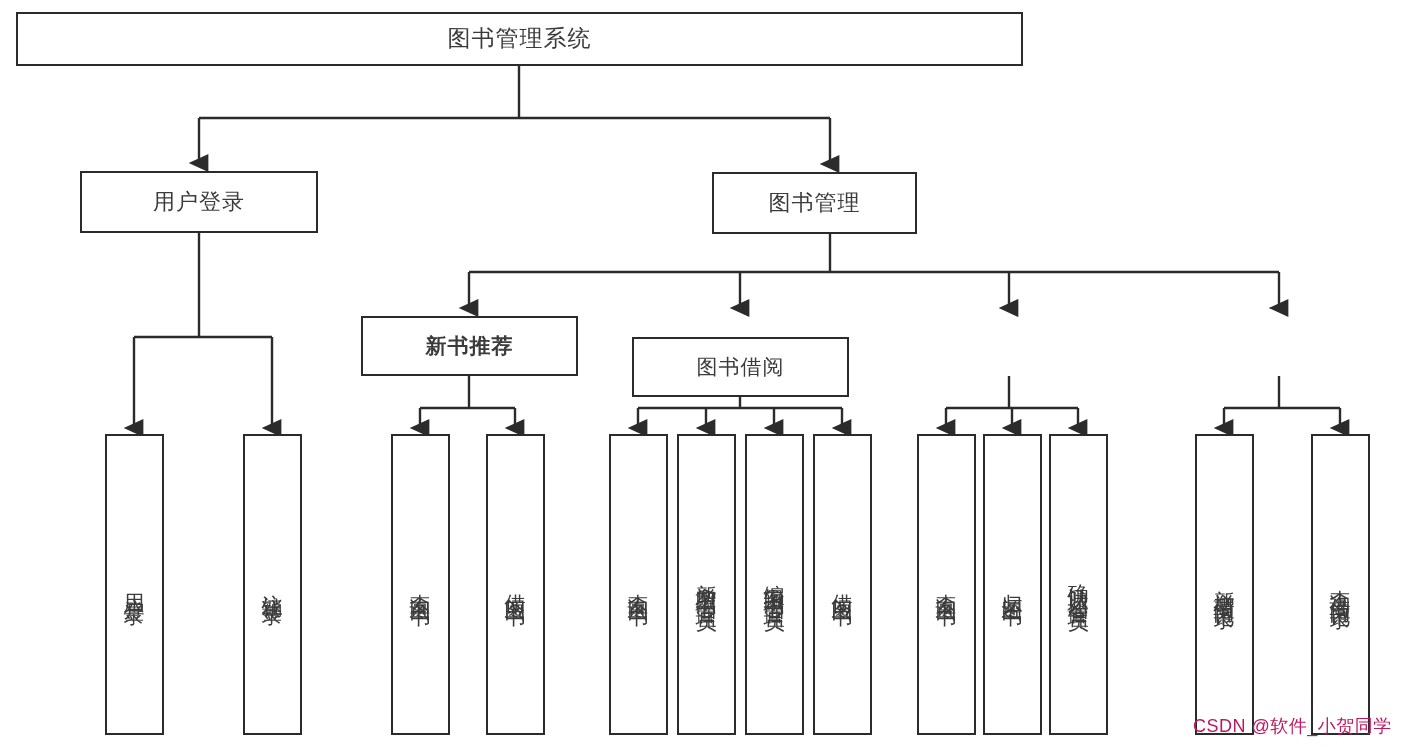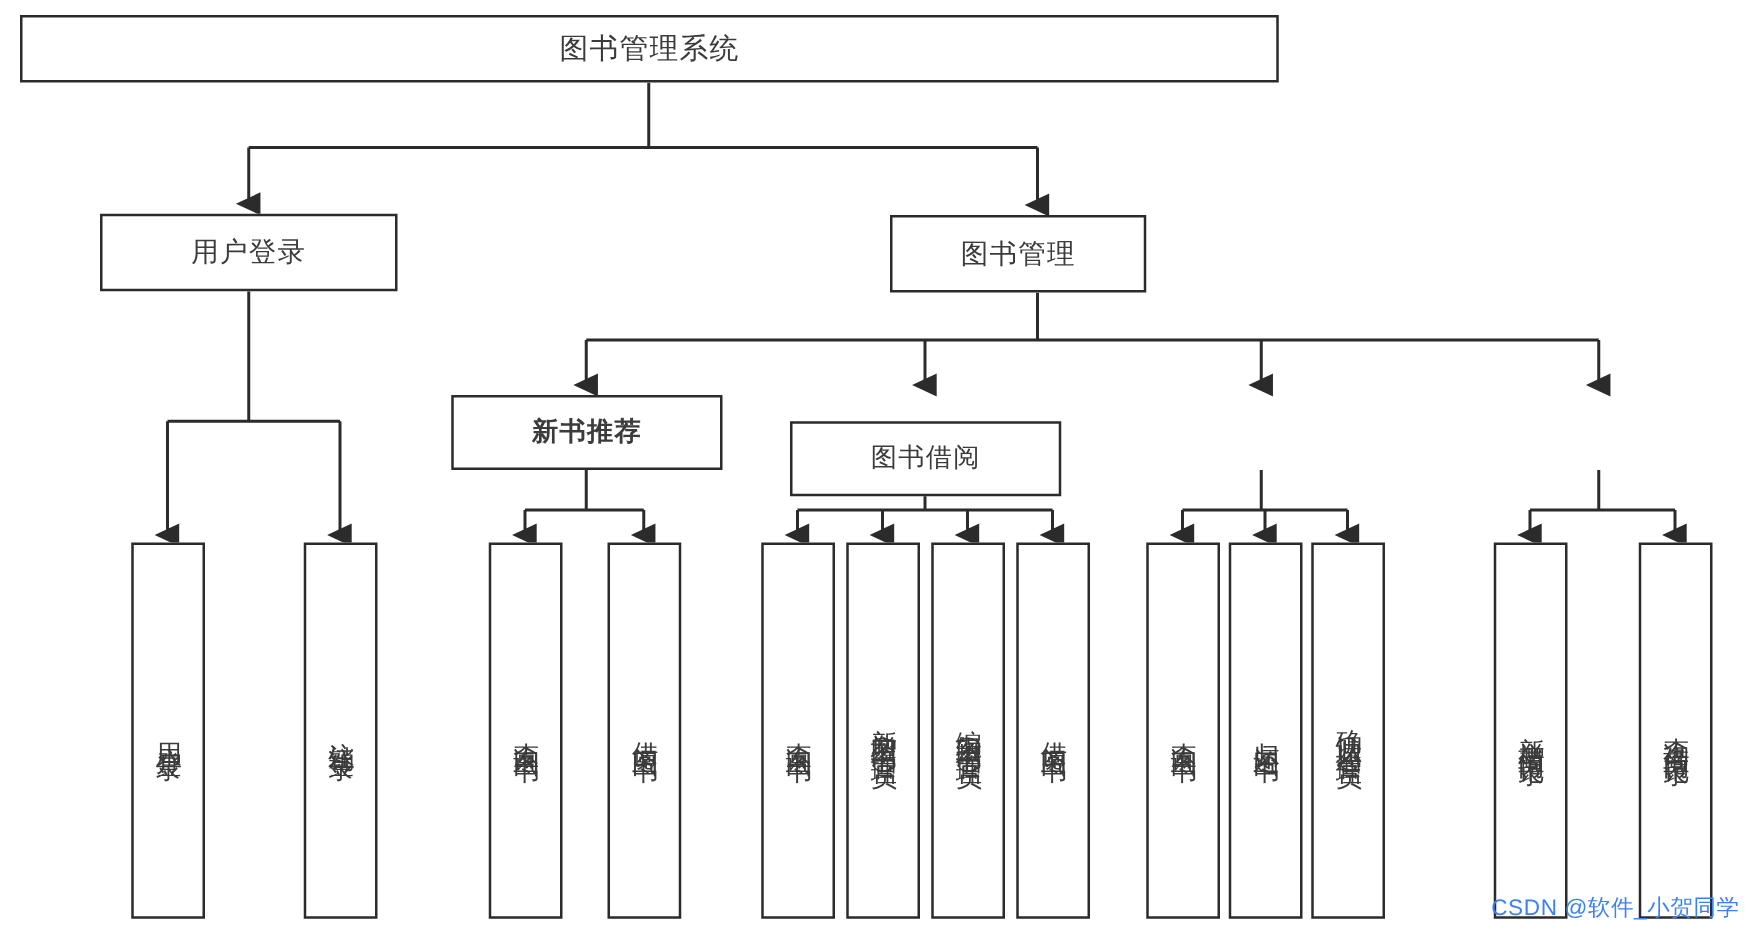--- a/index.html
+++ b/index.html
@@ -47,21 +47,21 @@
     writing-mode:vertical-rl;
     text-orientation:upright;
     letter-spacing:4px;
     line-height:1;
   }
   .watermark{
     position:absolute;
     left:1193px;
     top:714px;
     font-size:18px;
-    color:#3b82f6;
+    color:#be185d;
     white-space:nowrap;
     z-index:5;
     letter-spacing:0.5px;
   }
 </style>
 </head>
 <body>
 
 <div id="canvas">
 

